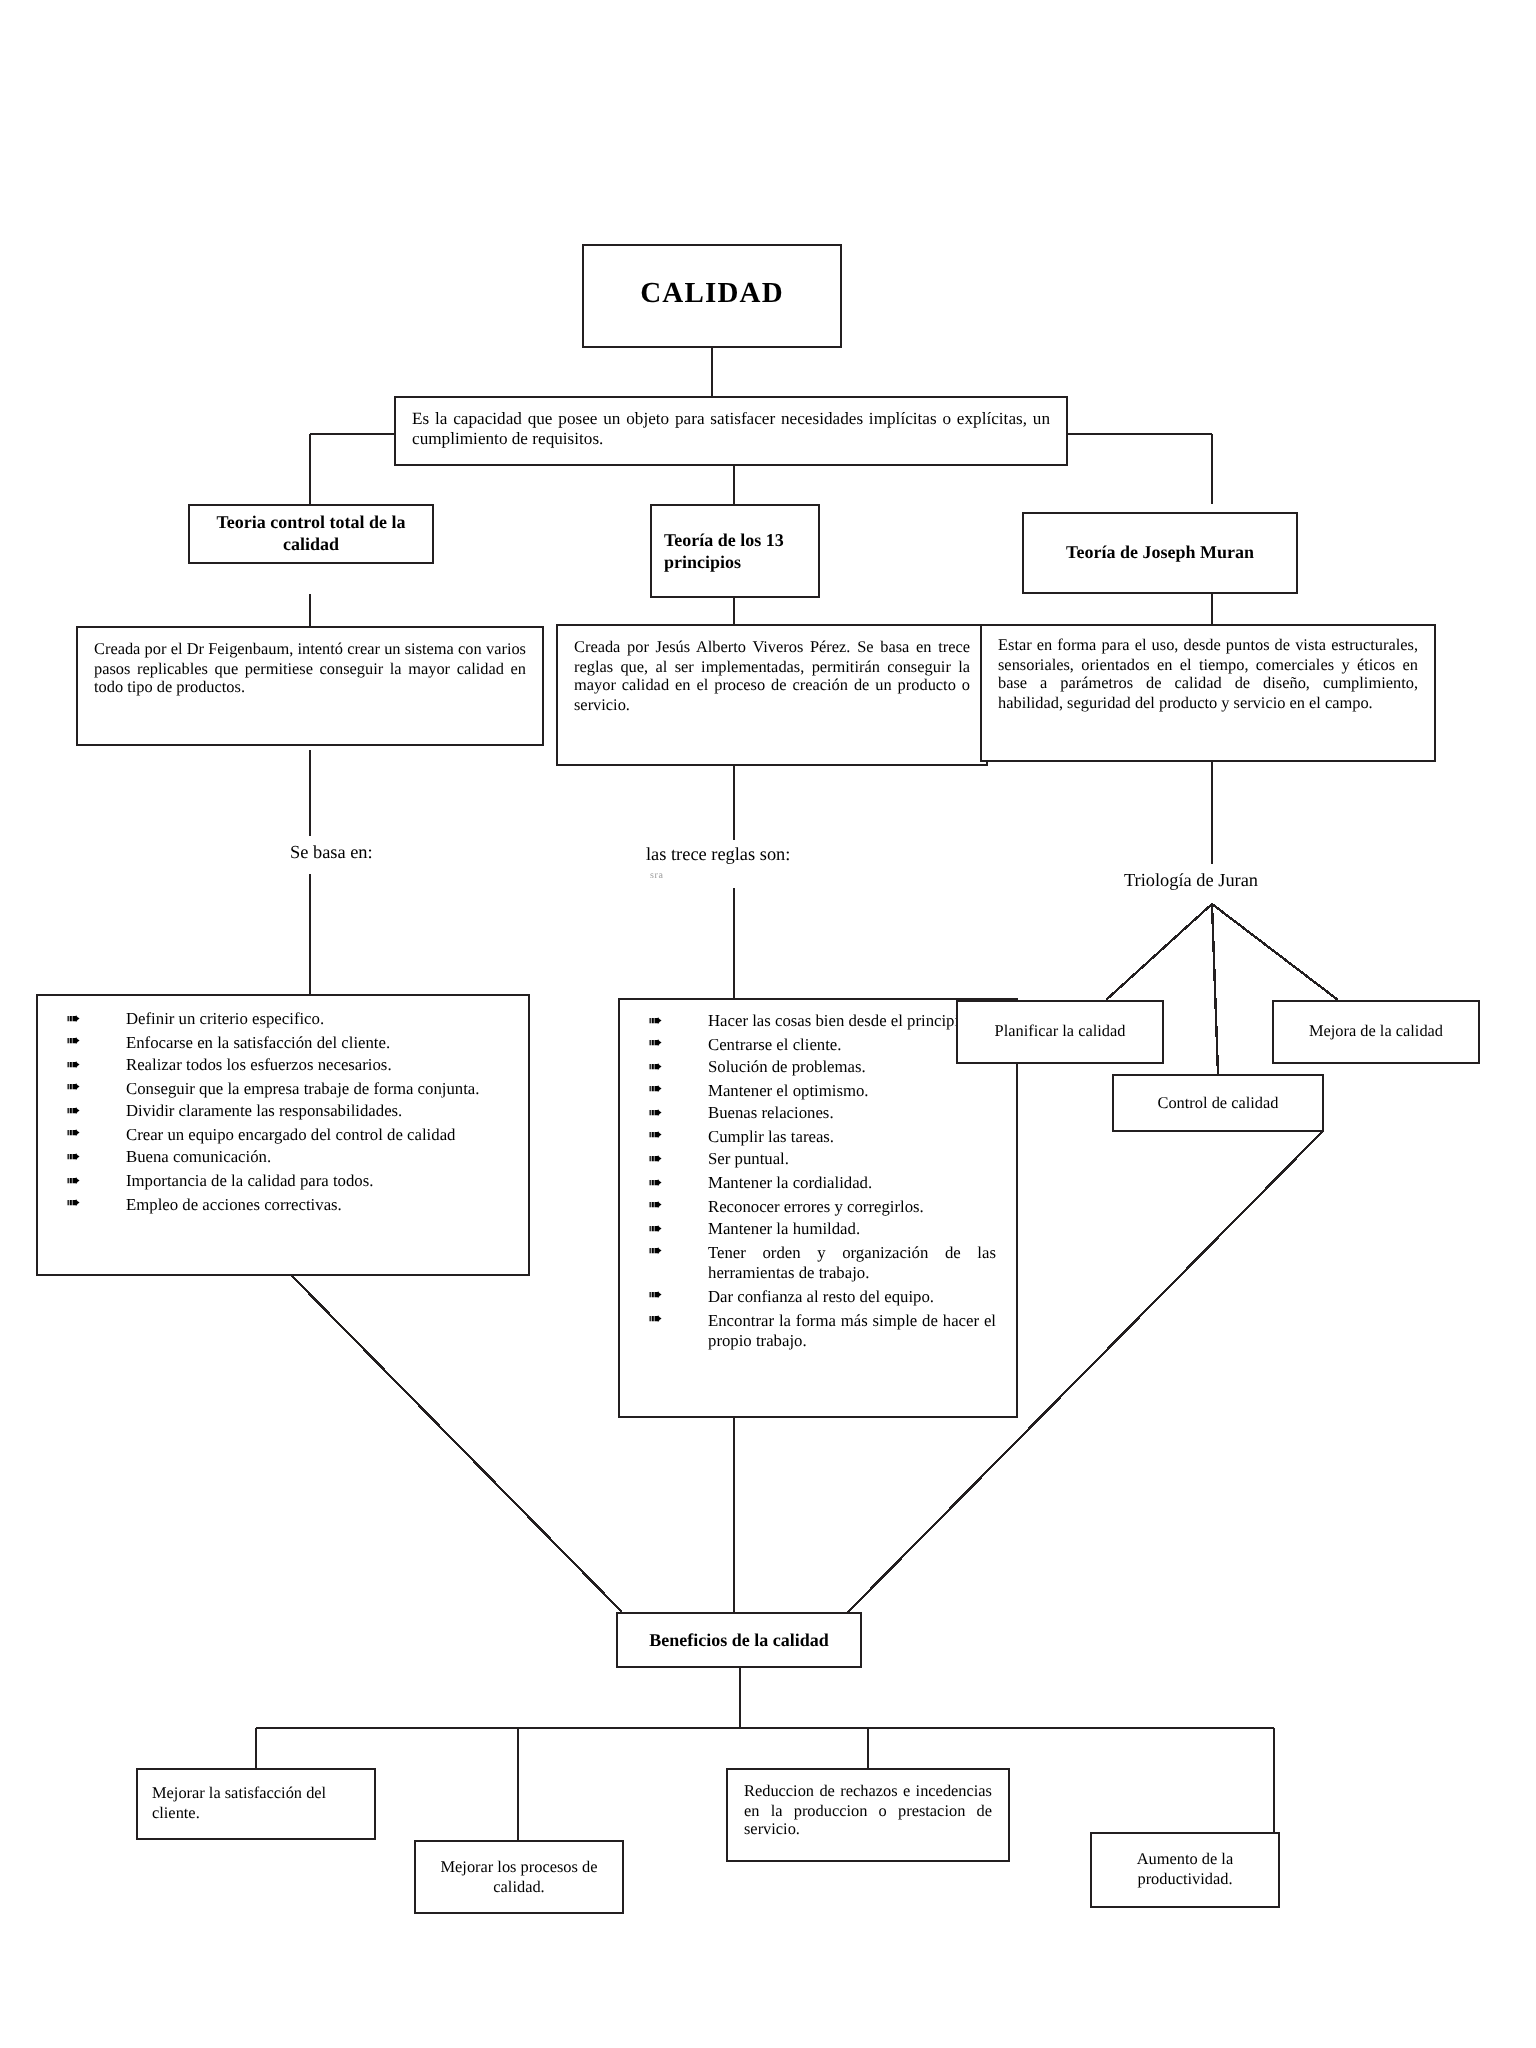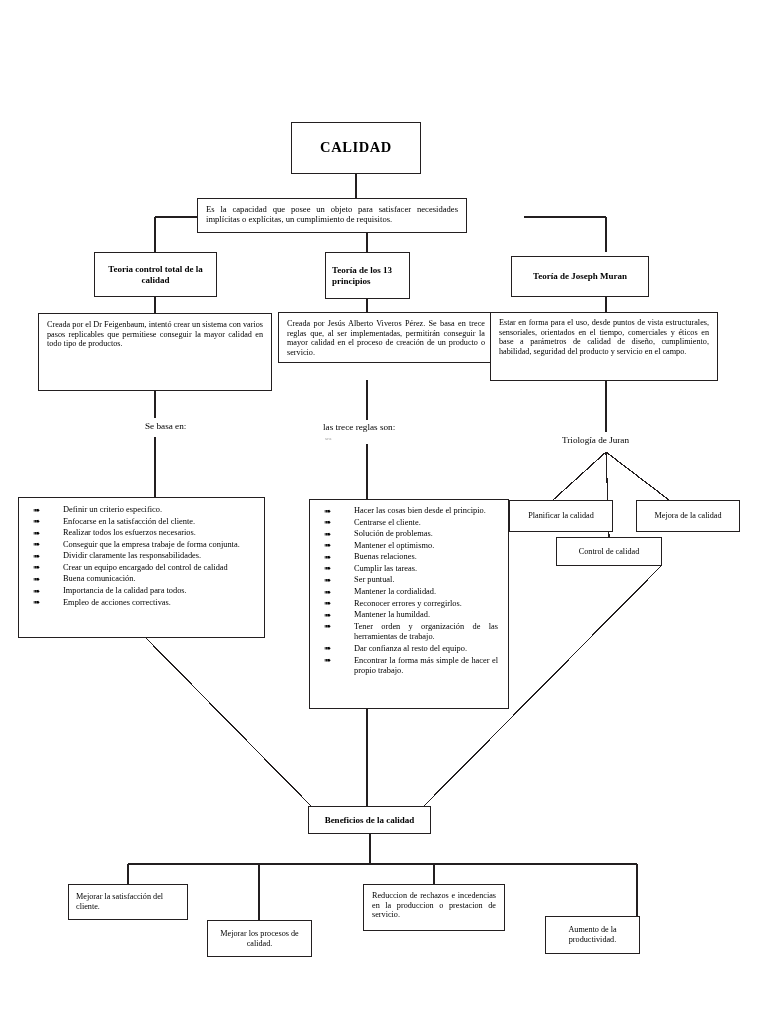--- a/index.html
+++ b/index.html
@@ -130,41 +130,41 @@
       <line x1="259" y1="864" x2="259" y2="920"></line>
       <line x1="434" y1="864" x2="434" y2="884"></line>
       <line x1="637" y1="864" x2="637" y2="916"></line>
     </g>
   </svg>
 
   <div class="node title-node thick" style="left:291px; top:122px; width:130px; height:52px;">
     <span class="inner">CALIDAD</span>
   </div>
 
-  <div class="node just small" style="left:197px; top:198px; width:270px; height:35px; padding:5px 8px;">
+  <div class="node just small" style="left:197px; top:198px; width:337px; height:35px; padding:5px 8px;">
     <span class="inner">Es la capacidad que posee un objeto para satisfacer necesidades implícitas o explícitas, un cumplimiento de requisitos.</span>
   </div>
 
-  <div class="node bold med thick" style="left:94px; top:252px; width:123px; height:45px;">
+  <div class="node bold med thick" style="left:94px; top:252px; width:123px; height:30px;">
     <span class="inner">Teoria control total de la calidad</span>
   </div>
 
   <div class="node bold med thick" style="left:325px; top:252px; width:85px; height:47px; justify-content:flex-start; text-align:left; padding:4px 6px;">
     <span class="inner" style="text-align:left;">Teoría de los 13 principios</span>
   </div>
 
   <div class="node bold med thick" style="left:511px; top:256px; width:138px; height:41px;">
     <span class="inner">Teoría de Joseph Muran</span>
   </div>
 
-  <div class="node just tiny" style="left:38px; top:313px; width:234px; height:78px; padding:6px 8px;">
+  <div class="node just tiny" style="left:38px; top:313px; width:234px; height:60px; padding:6px 8px;">
     <span class="inner">Creada por el Dr Feigenbaum, intentó crear un sistema con varios pasos replicables que permitiese conseguir la mayor calidad en todo tipo de productos.</span>
   </div>
 
-  <div class="node just tiny" style="left:278px; top:312px; width:216px; height:51px; padding:6px 8px;">
+  <div class="node just tiny" style="left:278px; top:312px; width:216px; height:71px; padding:6px 8px;">
     <span class="inner">Creada por Jesús Alberto Viveros Pérez. Se basa en trece reglas que, al ser implementadas, permitirán conseguir la mayor calidad en el proceso de creación de un producto o servicio.</span>
   </div>
 
   <div class="node just tiny" style="left:490px; top:312px; width:228px; height:69px; padding:5px 8px;">
     <span class="inner">Estar en forma para el uso, desde puntos de vista estructurales, sensoriales, orientados en el tiempo, comerciales y éticos en base a parámetros de calidad de diseño, cumplimiento, habilidad, seguridad del producto y servicio en el campo.</span>
   </div>
 
   <div class="floatlabel" style="left:121px; top:421px;margin-left:24px;">
     <span>Se basa en:</span>
   </div>
@@ -205,21 +205,21 @@
       <li><span class="mk">➠</span><span>Ser puntual.</span></li>
       <li><span class="mk">➠</span><span>Mantener la cordialidad.</span></li>
       <li><span class="mk">➠</span><span>Reconocer errores y corregirlos.</span></li>
       <li><span class="mk">➠</span><span>Mantener la humildad.</span></li>
       <li><span class="mk">➠</span><span>Tener orden y organización de las herramientas de trabajo.</span></li>
       <li><span class="mk">➠</span><span>Dar confianza al resto del equipo.</span></li>
       <li><span class="mk">➠</span><span>Encontrar la forma más simple de hacer el propio trabajo.</span></li>
     </ul>
   </div>
 
-  <div class="node tiny" style="left:509px; top:500px; width:104px; height:32px;">
+  <div class="node tiny" style="left:478px; top:500px; width:104px; height:32px;">
     <span class="inner">Planificar la calidad</span>
   </div>
 
   <div class="node tiny" style="left:556px; top:537px; width:106px; height:29px;justify-content:flex-end;">
     <span class="inner">Control de calidad</span>
   </div>
 
   <div class="node tiny" style="left:636px; top:500px; width:104px; height:32px;">
     <span class="inner">Mejora de la calidad</span>
   </div>

